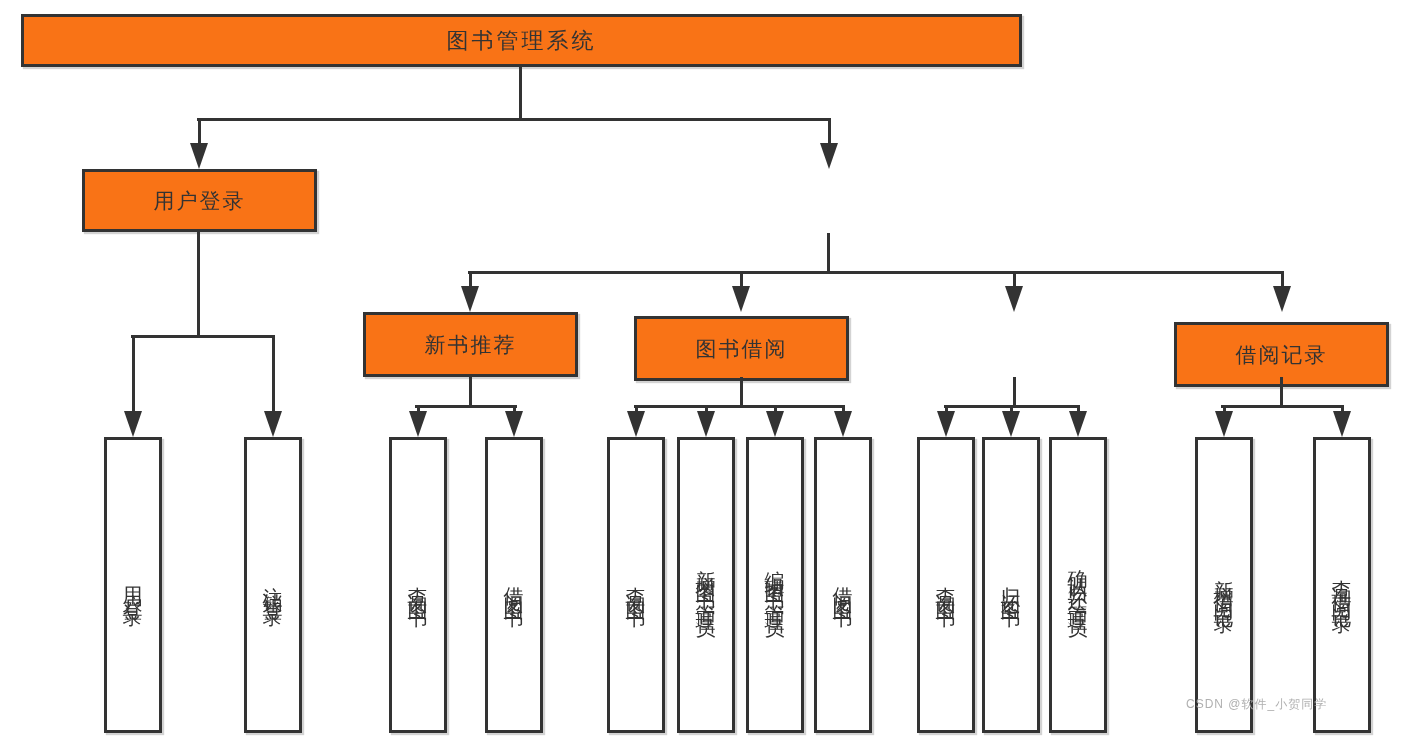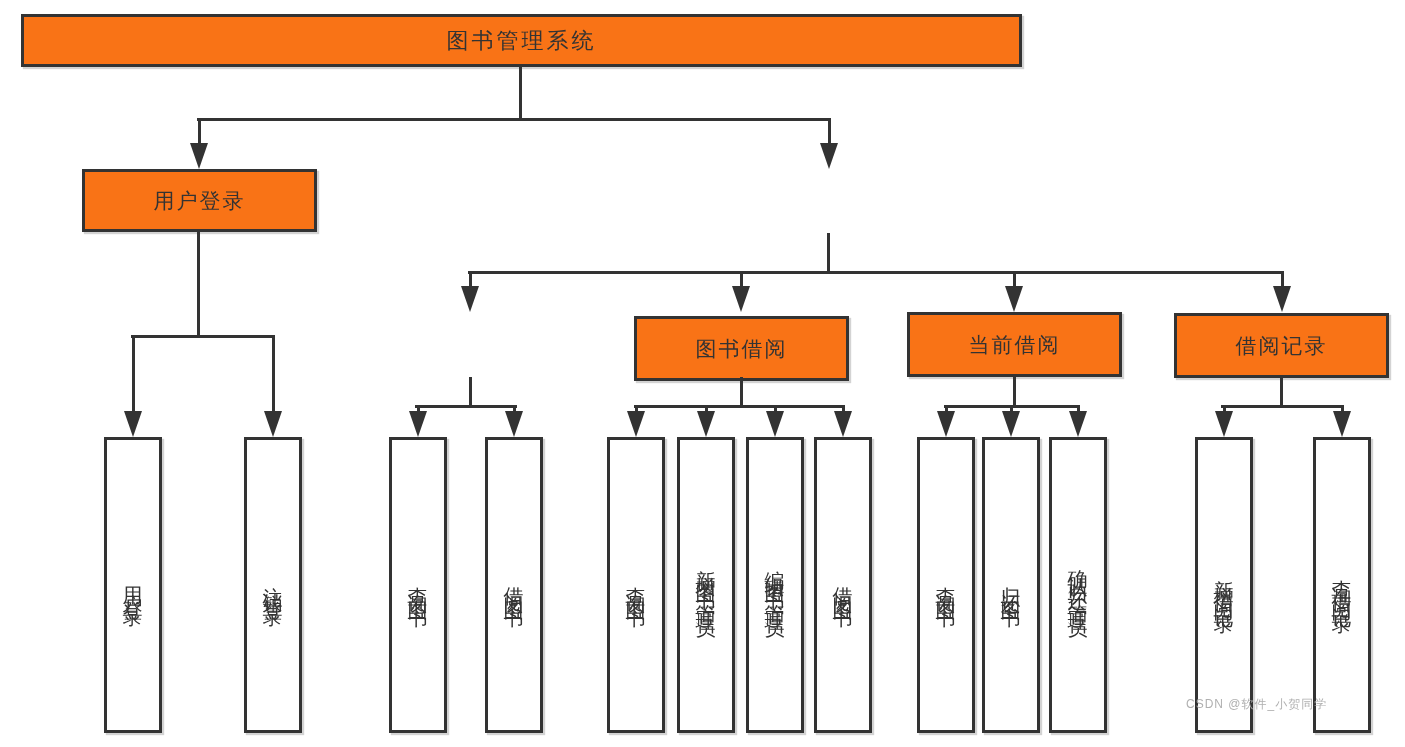--- a/index.html
+++ b/index.html
@@ -70,23 +70,23 @@
 </style>
 </head>
 <body>
 
 <div class="stage">
 
   <div class="node title" style="left:21px;top:14px;width:1001px;height:53px">图书管理系统</div>
 
   <div class="node l2" style="left:82px;top:169px;width:235px;height:63px">用户登录</div>
 
+  <div class="node l3" style="left:363px;top:312px;width:215px;height:65px">新书推荐</div>
   <div class="node l3" style="left:634px;top:316px;width:215px;height:65px">图书借阅</div>
-  <div class="node l3" style="left:907px;top:312px;width:215px;height:65px">当前借阅</div>
-  <div class="node l3" style="left:1174px;top:313px;width:215px;height:65px">借阅记录</div>
+  <div class="node l3" style="left:1174px;top:322px;width:215px;height:65px">借阅记录</div>
 
   <div class="leaf" style="left:104px">
     <span class="vtext">用户登录</span>
     </div>
   <div class="leaf" style="left:244px">
     <span class="vtext">注销登录</span>
     </div>
 
   <div class="leaf" style="left:389px">
     <span class="vtext">查询图书</span>

